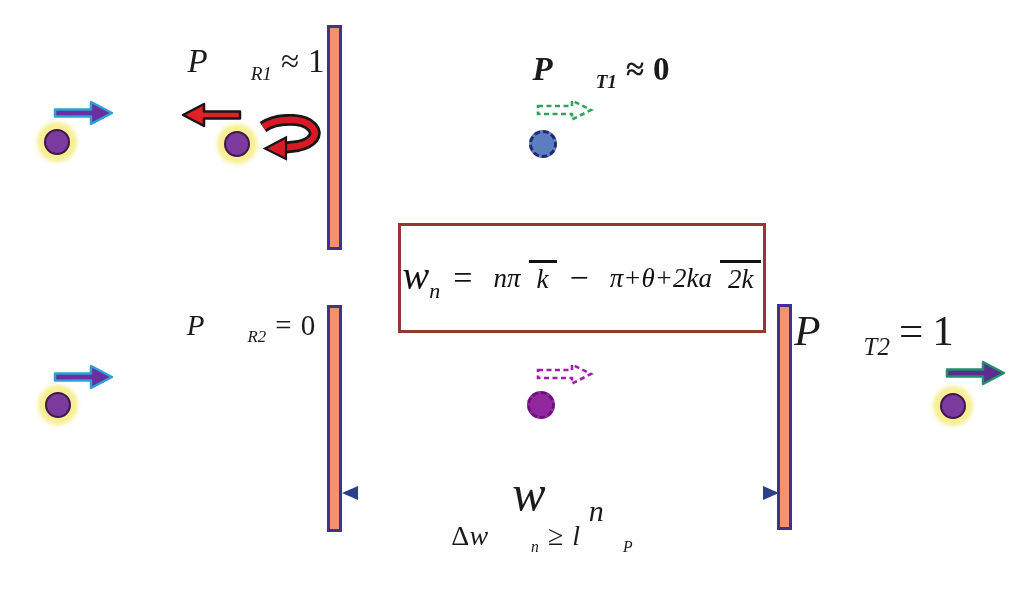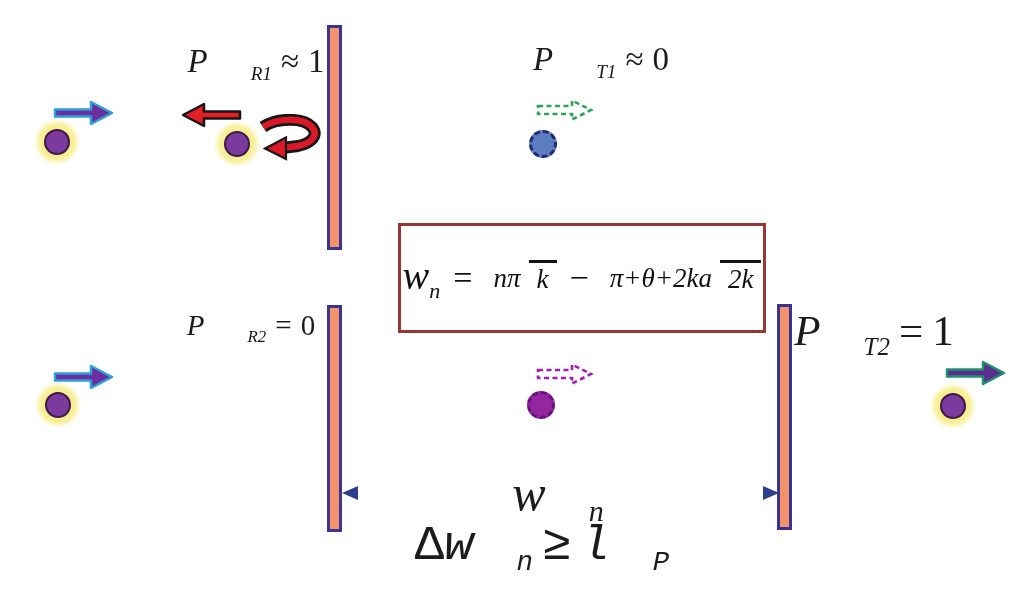--- a/index.html
+++ b/index.html
@@ -38,21 +38,21 @@
   .f-lhs{font-size:40px;}
   .f-lhs sub{font-size:0.55em;}
   .f-eq{font-size:34px;font-style:normal;margin:0 3px;}
   .frac{display:inline-flex;flex-direction:row;align-items:center;font-size:27px;line-height:1.2;}
   .frac .num{padding:0 8px;}
   .frac .den{border-top:3px solid #111;padding:0 8px;}
   
   .arrow{position:absolute;}
   .wn-big{font-size:50px;font-weight:500;}
   .wn-big sub{font-size:0.6em;}
-  .delta-label{font-size:49px;font-family:Liberation Mono, monospace;}
+  .delta-label{font-size:28px;}
   .delta-label sub{font-size:0.56em;}
   .delta-label .upright{font-style:normal;}
 </style>
 </head>
 <body>
 
 <div class="stage">
 
   <svg class="arrow" style="left:52px;top:99px;" width="63" height="28" viewBox="0 0 63 28">
     <polygon points="3,10.5 39,10.5 39,3 60,14 39,25 39,17.5 3,17.5" fill="#6b2fa0" stroke="#2d9fd6" stroke-width="2.5" stroke-linejoin="round"></polygon>
@@ -69,21 +69,21 @@
   <div class="particle p-glow" style="left:224px;top:131px;"></div>
 
   <svg class="arrow" style="left:256px;top:114px;" width="66" height="48" viewBox="0 0 66 48">
     <path d="M7 13 C 20 4, 47 3, 56 13 C 63 21, 56 29, 42 32 L 30 33.5" fill="none" stroke="#161616" stroke-width="12"></path>
     <path d="M7 13 C 20 4, 47 3, 56 13 C 63 21, 56 29, 42 32 L 30 33.5" fill="none" stroke="#d91a26" stroke-width="6.5"></path>
     <polygon points="30,23.5 9,34.5 30,45" fill="#d91a26" stroke="#161616" stroke-width="2.2"></polygon>
   </svg>
 
   <div class="barrier" style="left:327px;top:25px;height:225px;"></div>
 
-  <div class="mlabel" style="left:601px;top:43px;font-size:33px;">
+  <div class="mlabel" style="left:601px;top:53px;font-size:33px;font-weight:bold;">
     <span>P</span><sub>T1</sub><span class="op">≈</span><span class="val">0</span>
   </div>
 
   <svg class="arrow" style="left:536px;top:97px;" width="58" height="26" viewBox="0 0 58 26">
     <path d="M2 9 L36 9 L36 3.5 L55 13 L36 22.5 L36 17 L2 17 Z" fill="none" stroke="#2fa35c" stroke-width="2.6" stroke-dasharray="5 3.5"></path>
   </svg>
   <div class="particle p-ghost-blue" style="left:529px;top:130px;"></div>
 
   <div class="formula-box">
     <span class="f-lhs"><span>w</span><sub>n</sub></span>

